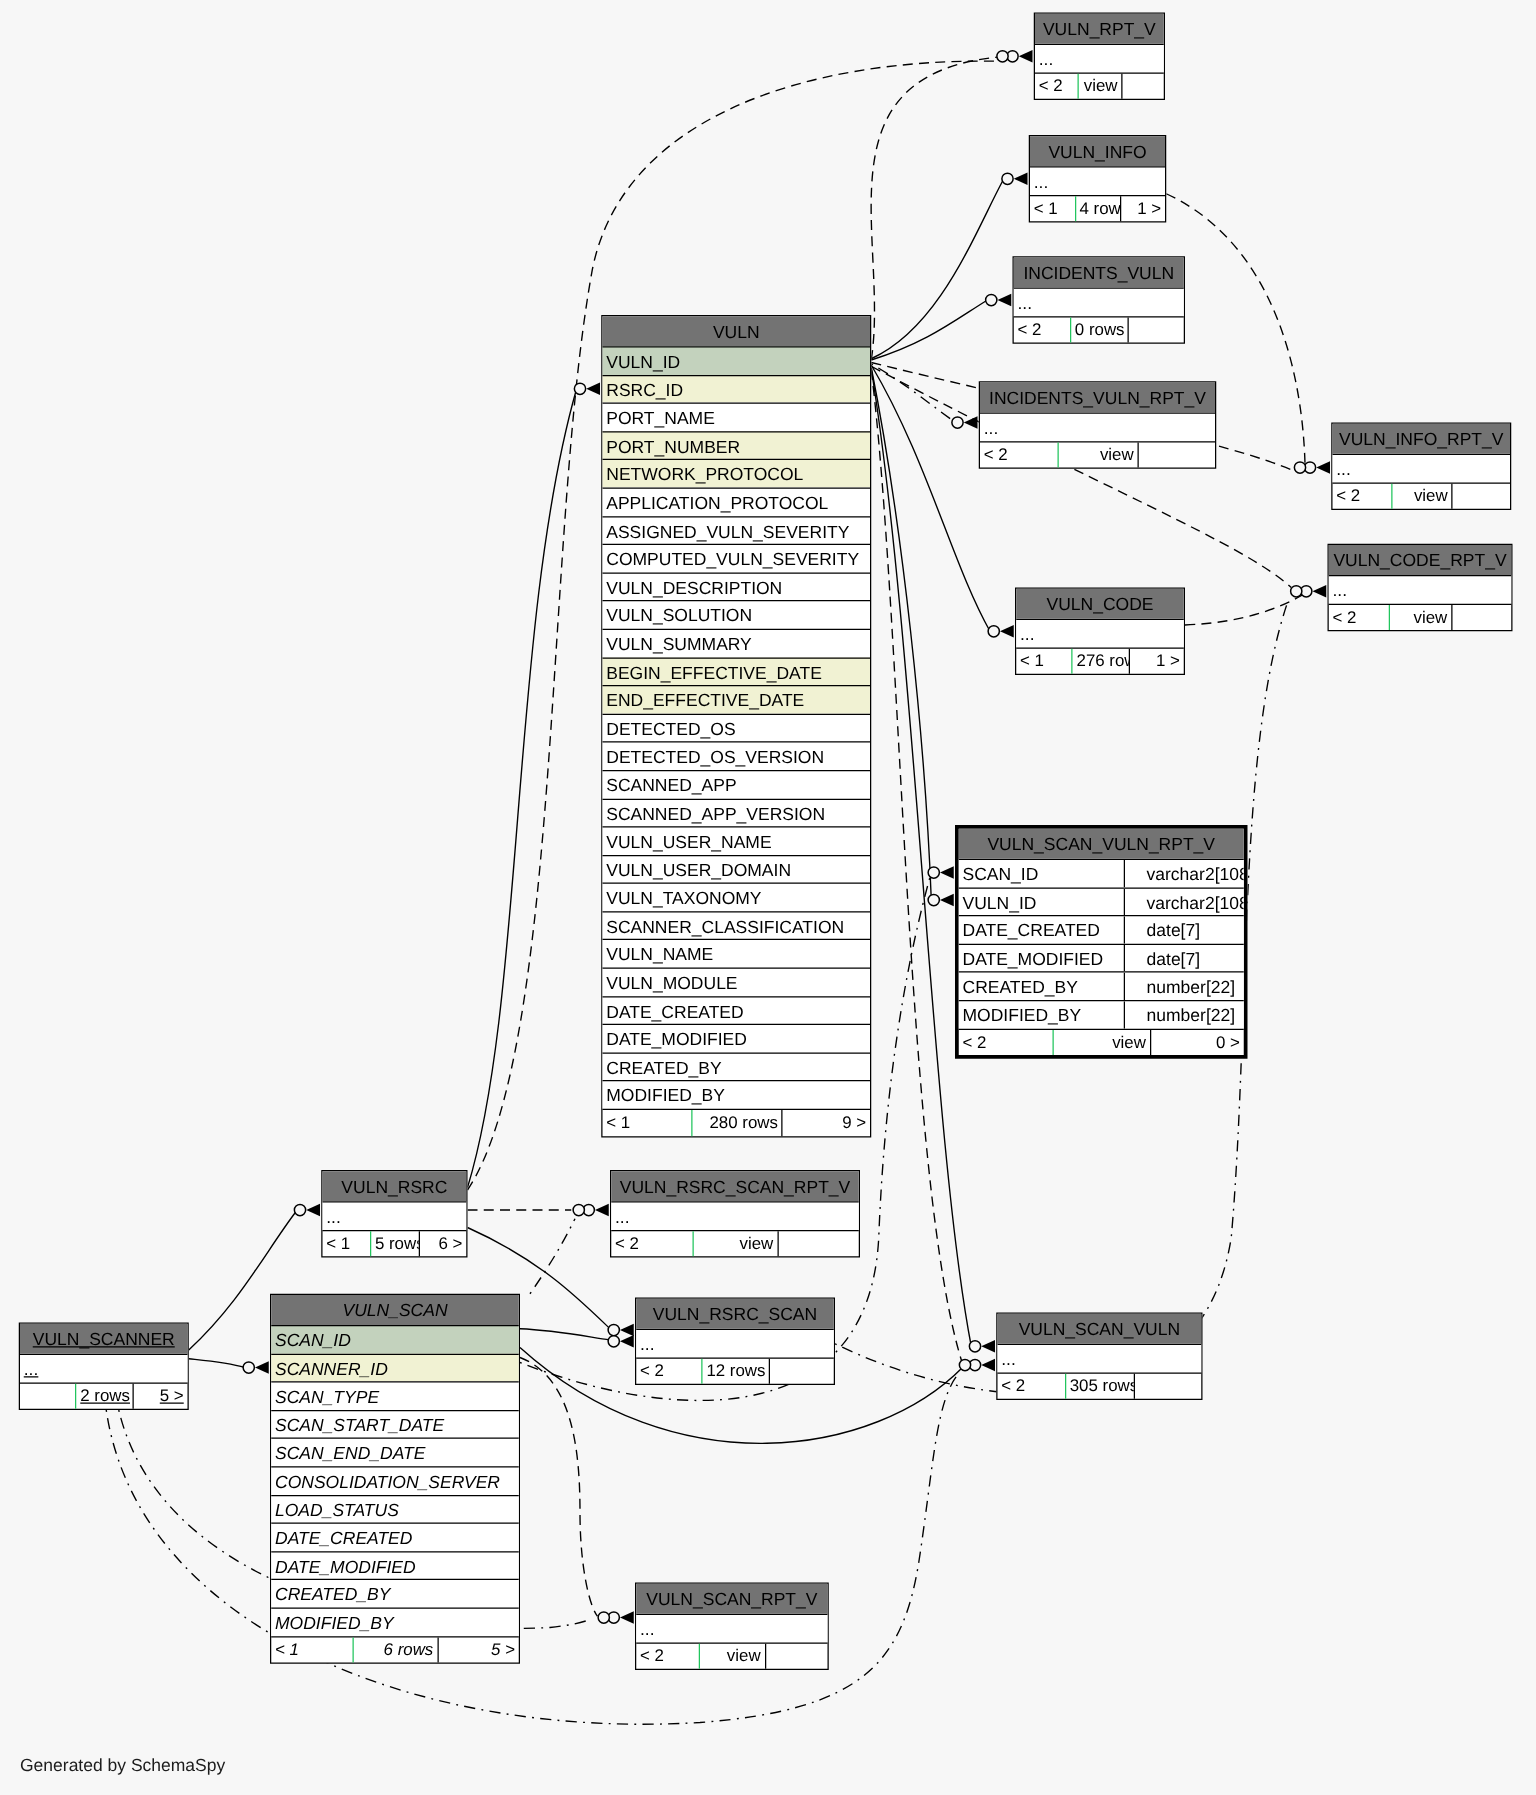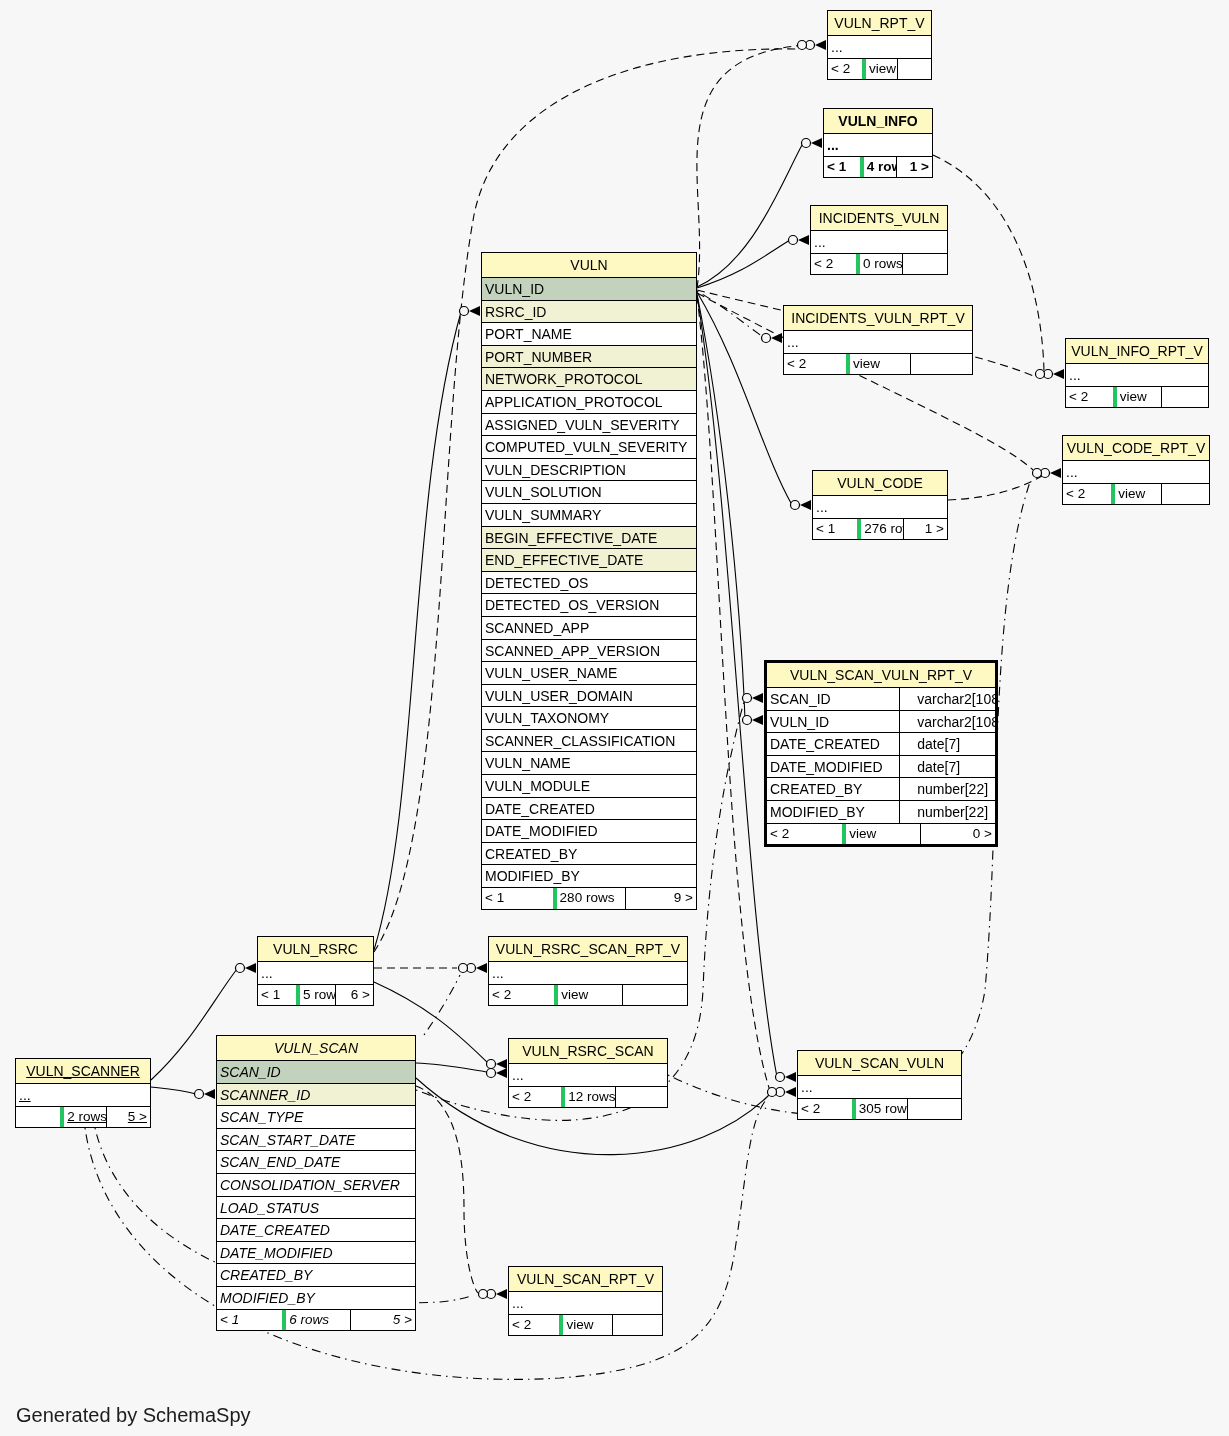--- a/index.html
+++ b/index.html
@@ -10,43 +10,43 @@
     color:#000;overflow:hidden;
   }
   #edges{position:absolute;left:0;top:0;z-index:1;}
   #tables{position:absolute;left:0;top:0;width:100%;height:100%;z-index:2;}
   .tbl{
     position:absolute;border:1px solid #000;background:#fff;
     box-sizing:border-box;cursor:pointer;
   }
   .tbl.focal{border-width:3px;}
   .hdr{
-    background:#fef9c3;height:24px;line-height:24px;
+    background:#737373;height:24px;line-height:24px;
     text-align:center;font-size:14px;overflow:hidden;white-space:nowrap;
   }
   .rows .row{
     border-top:1px solid #000;height:22.6px;line-height:22px;
     font-size:14px;display:flex;box-sizing:border-box;background:#fff;
     overflow:hidden;white-space:nowrap;
   }
   .row .cname{flex:1;padding-left:3px;overflow:hidden;}
   .row .ctype{width:42%;border-left:1px solid #000;padding-left:17px;box-sizing:border-box;overflow:hidden;}
   .row.pk{background:#c3d2bd;}
   .row.pk .cname{background:transparent;}
   .row.idx{background:#f1f2d3;}
   .ftr{
     border-top:1px solid #000;height:21.5px;line-height:20px;
     font-size:13.5px;display:flex;box-sizing:border-box;
   }
   .ftr .c{box-sizing:border-box;padding:0 3px;overflow:hidden;white-space:nowrap;}
   .ftr .c1{width:33%;text-align:left;}
-  .ftr .c2{width:34%;text-align:left;border-left:4px solid #22c55e;}
+  .ftr .c2{width:34%;text-align:right;border-left:1px solid #22c55e;}
   .ftr .c3{width:33%;text-align:right;border-left:1px solid #000;}
   #credit{
-    position:absolute;left:16px;top:1404px;font-size:20px;color:#1c1c1c;z-index:3;
+    position:absolute;left:16px;top:1404px;font-size:14px;color:#1c1c1c;z-index:3;
   }
 </style>
 </head>
 <body>
 
 <svg id="edges" width="1229" height="1436">
     <path d="M697,288 C712,190 650,56 806,45" fill="none" stroke="#000000" stroke-width="1.1" stroke-dasharray="8 5"></path>
     <path d="M374,952 C450,838 436,420 474,215 C498,96 640,46 800,49" fill="none" stroke="#000000" stroke-width="1.1" stroke-dasharray="8 5"></path>
     <path d="M697,287 C752,262 780,186 802,145" fill="none" stroke="#000000" stroke-width="1.1"></path>
     <path d="M933,155 C1020,195 1042,300 1044,371" fill="none" stroke="#000000" stroke-width="1.1" stroke-dasharray="8 5"></path>
@@ -158,21 +158,21 @@
         <div class="row">
           <span class="cname">...</span>
         </div>
       </div>
       <div class="ftr">
         <div class="c c1">&lt; 2</div>
         <div class="c c2">view</div>
         <div class="c c3"></div>
       </div>
     </div>
-    <div class="tbl" style="left: 823px; top: 108px; width: 110px; font-weight: bold;">
+    <div class="tbl" style="left: 823px; top: 108px; width: 110px;">
       <div class="hdr">VULN_INFO</div>
       <div class="rows">
         <div class="row">
           <span class="cname">...</span>
         </div>
       </div>
       <div class="ftr">
         <div class="c c1">&lt; 1</div>
         <div class="c c2">4 rows</div>
         <div class="c c3">1 &gt;</div>

